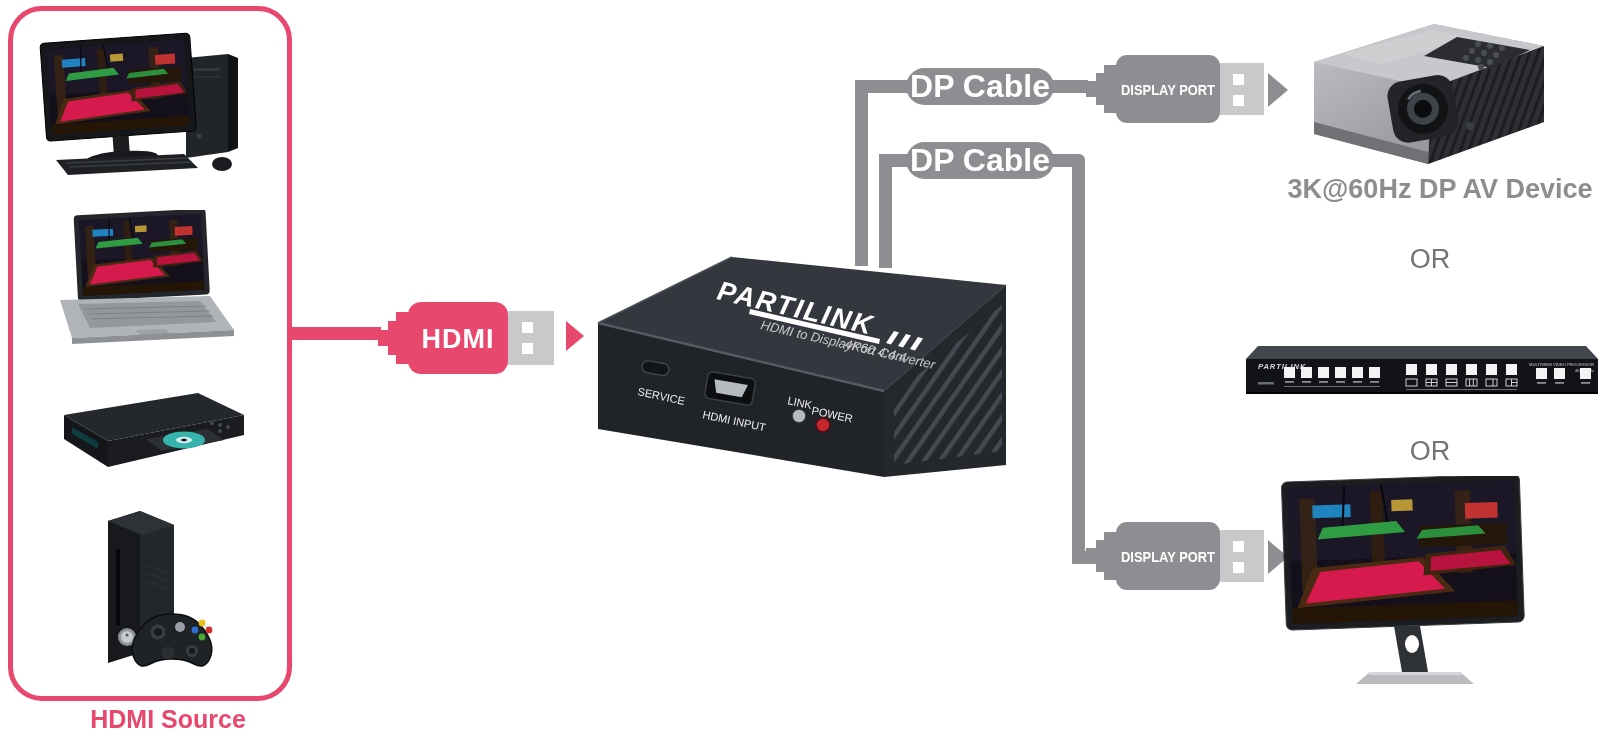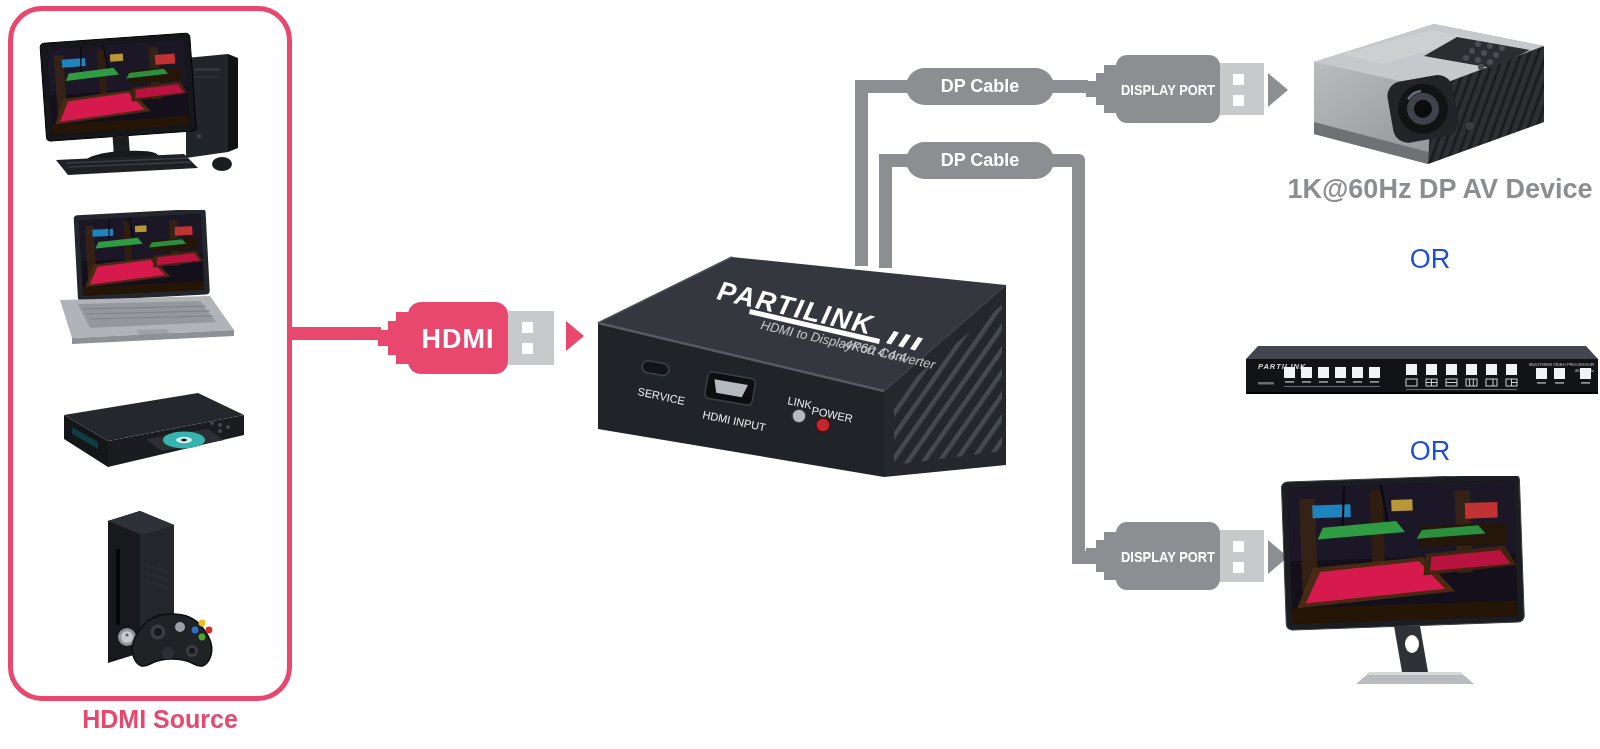--- a/index.html
+++ b/index.html
@@ -2,32 +2,32 @@
 <html><head>
 <meta charset="utf-8">
 <style>
   html,body{margin:0;padding:0;background:#ffffff;}
   body{width:1600px;height:749px;position:relative;overflow:hidden;
        font-family:"Liberation Sans",sans-serif;}
   .abs{position:absolute;}
   .cable{position:absolute;background:#8D8E91;}
   .cable-pink{position:absolute;background:#E8486E;}
   .pill{position:absolute;width:148px;height:37px;background:#8D8E91;border-radius:19px;
-        color:#fff;font-weight:bold;font-size:18px;text-align:center;line-height:36px;}
+        color:#fff;font-weight:bold;font-size:32px;text-align:center;line-height:36px;}
   .arrow-r{position:absolute;width:0;height:0;border-style:solid;}
   .arrow-gray{border-width:17px 0 17px 20px;border-color:transparent transparent transparent #8D8E91;}
   .arrow-pink{border-width:15px 0 15px 18px;border-color:transparent transparent transparent #E8486E;}
   .source-box{position:absolute;left:8px;top:6px;width:284px;height:695px;
               border:5px solid #E8486E;border-radius:34px;box-sizing:border-box;background:#fff;}
-  .source-label{position:absolute;left:16px;top:705px;width:288px;text-align:center;
+  .source-label{position:absolute;left:24px;top:705px;width:288px;text-align:center;
                 color:#E8486E;font-weight:bold;font-size:25px;}
   .big-label{position:absolute;left:1280px;width:320px;text-align:center;
              color:#8C8D8F;font-weight:bold;font-size:27px;}
   .or-label{position:absolute;left:1270px;width:320px;text-align:center;
-            color:#1d4ed8;font-size:27px;font-weight:400;}
+            color:#737373;font-size:27px;font-weight:400;}
   svg text{font-family:"Liberation Sans",sans-serif;}
 </style>
 </head>
 <body>
 
 <svg width="0" height="0" style="position:absolute" aria-hidden="true">
   <defs>
     <linearGradient id="projGrad" x1="0" y1="0" x2="1" y2="1">
       <stop offset="0" stop-color="#c2c4c7"></stop>
         <stop offset="1" stop-color="#83858a"></stop>
@@ -264,21 +264,21 @@
     <polygon points="32,118 146,148 146,160 32,130" fill="#6f7175"></polygon>
     <g transform="rotate(-10 140 105)">
       <rect x="108" y="74" width="66" height="62" rx="15" fill="#222428"></rect>
       <circle cx="141" cy="105" r="25" fill="#121315"></circle>
       <circle cx="141" cy="105" r="16" fill="#3f4349"></circle>
       <circle cx="141" cy="105" r="9" fill="#0b0c0e"></circle>
       <path d="M128,93 a18,18 0 0 1 14,-6" stroke="#6a6f76" stroke-width="2.5" fill="none"></path>
     </g>
     <circle cx="188" cy="122" r="4" fill="#3a3d41"></circle>
   </svg>
-  <div class="big-label" style="top:174px;">1K@60Hz DP AV Device</div>
+  <div class="big-label" style="top:174px;">3K@60Hz DP AV Device</div>
 
   <div class="or-label" style="top:244px;">OR</div>
 
   <svg class="abs" style="left:1246px;top:334px" width="352" height="64" viewBox="0 0 352 64">
     <polygon points="12,12 340,12 352,25 0,25" fill="#43474d"></polygon>
     <rect x="0" y="25" width="352" height="35" fill="#111316"></rect>
     <rect x="0" y="58" width="352" height="2" fill="#000"></rect>
     <text x="12" y="35" font-size="7.5" font-weight="bold" font-style="italic" letter-spacing="1" fill="#d8d9db">PARTILINK</text>
     <rect x="12" y="48" width="16" height="2.5" fill="#6a6d71"></rect>
     <text x="348" y="32" text-anchor="end" font-size="4.2" fill="#cbccce">MULTIVIEW VIDEO PROCESSOR</text>

